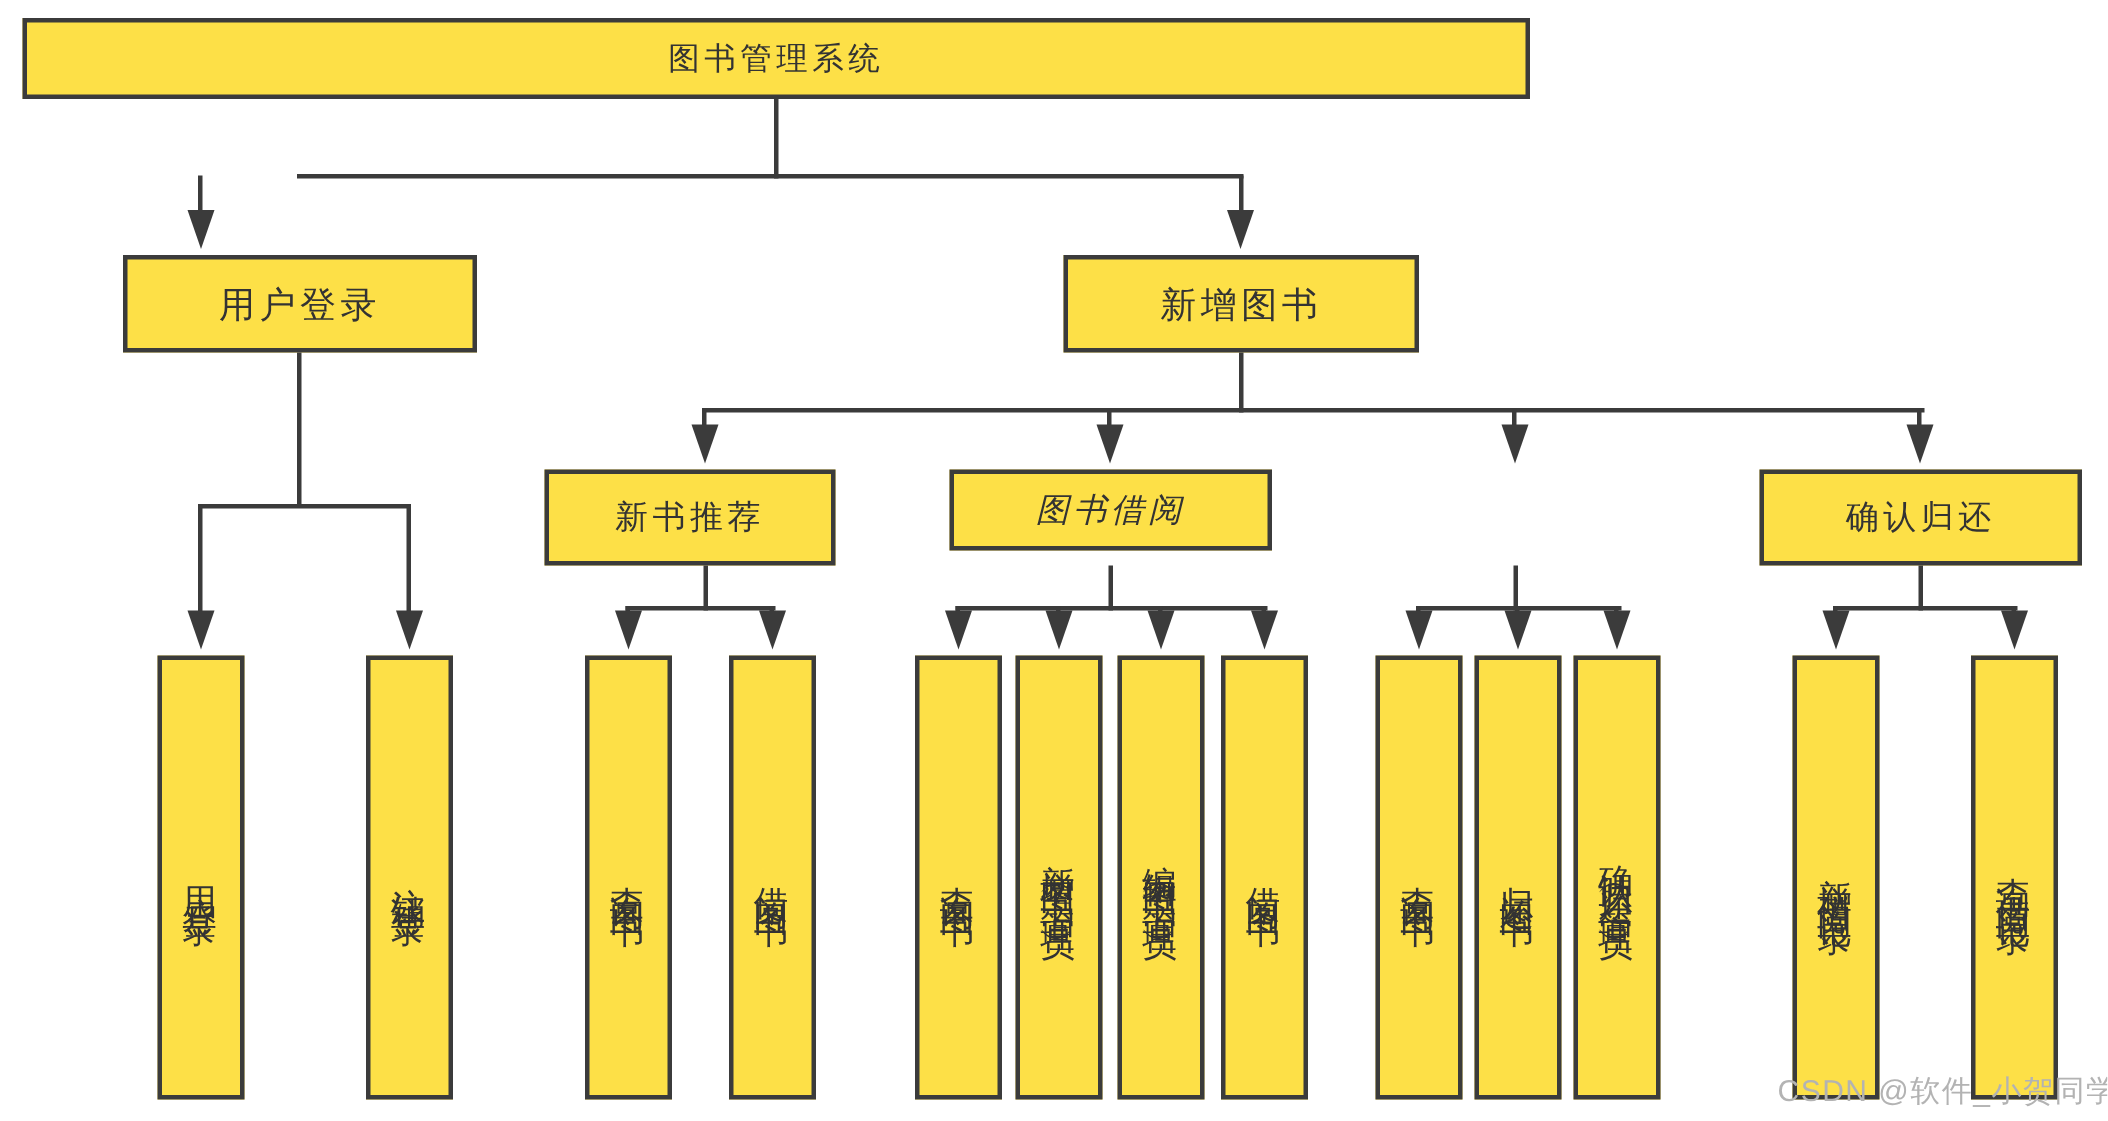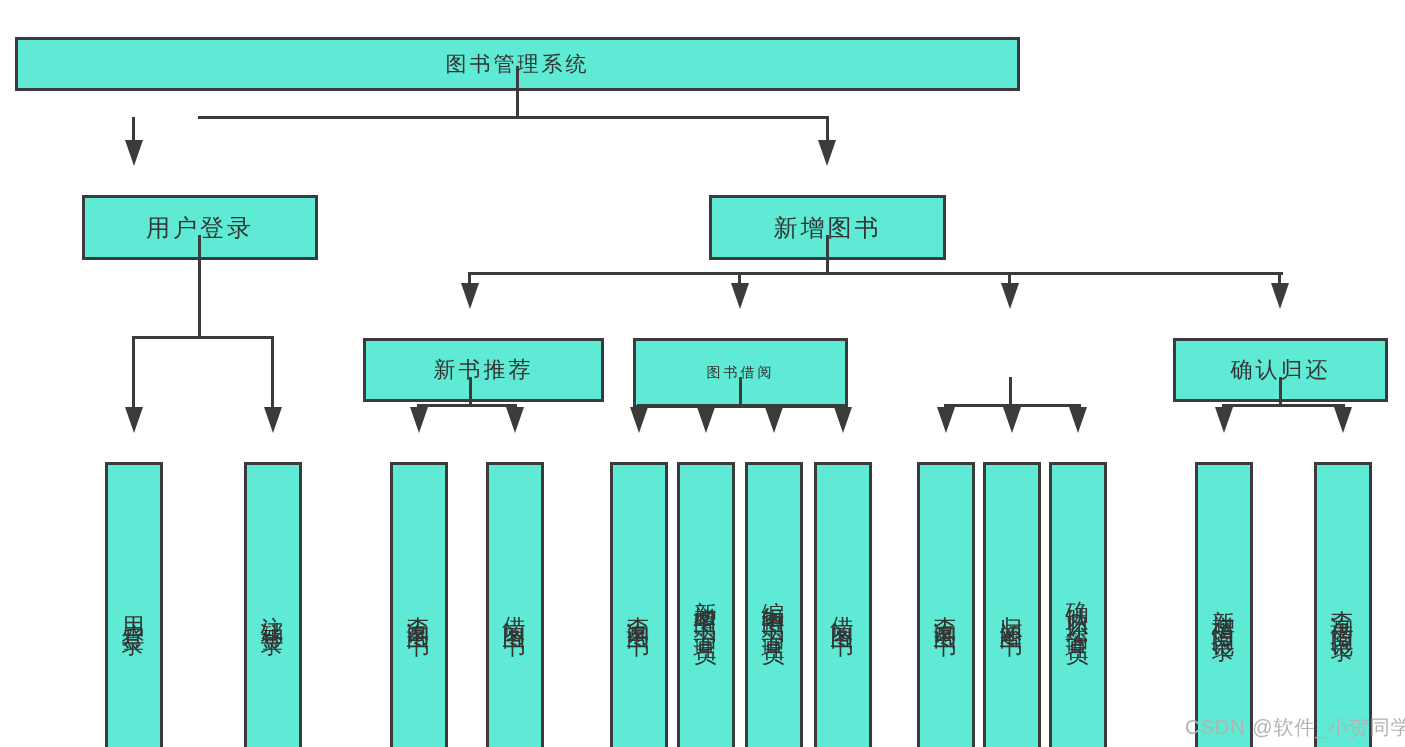--- a/index.html
+++ b/index.html
@@ -13,25 +13,24 @@
     position:relative;
     width:1405px;height:747px;
     background:var(--background);
     font-family:"Liberation Sans", sans-serif;
     color:var(--text);
     overflow:hidden;
   }
   .box{
     position:absolute;
     border:3px solid var(--line);
-    background:#5eead4;
+    background:#fde047;
     display:flex;align-items:center;justify-content:center;
     box-sizing:border-box;
     letter-spacing:3px;
-    margin-top:25px;
   }
   .box span{white-space:nowrap;}
   .leaf{width:58px;height:296px;top:437px;font-size:23px;}
   .leaf span{
     writing-mode:vertical-rl;
     text-orientation:mixed;
     letter-spacing:6px;
     white-space:nowrap;
   }
   .hline{position:absolute;height:3px;background:var(--line);}
@@ -82,24 +81,24 @@
   <div class="hline" style="left:468px;top:272px;width:815px;"></div>
   <div class="vline" style="left:468px;top:273px;height:14px;"></div>
   <div class="arrow" style="left:461px;top:283px;"></div>
   <div class="vline" style="left:738px;top:273px;height:14px;"></div>
   <div class="arrow" style="left:731px;top:283px;"></div>
   <div class="vline" style="left:1008px;top:273px;height:14px;"></div>
   <div class="arrow" style="left:1001px;top:283px;"></div>
   <div class="vline" style="left:1278px;top:273px;height:14px;"></div>
   <div class="arrow" style="left:1271px;top:283px;"></div>
 
-  <div class="box" style="left:363px;top:313px;width:241px;height:64px;font-size:22px;">
+  <div class="box" style="left:363px;top:313px;width:194px;height:64px;font-size:22px;">
     <span>新书推荐</span>
   </div>
-  <div class="box" style="left:633px;top:313px;width:215px;height:70px;font-size:14px;">
+  <div class="box" style="left:633px;top:313px;width:215px;height:54px;font-size:22px;font-style:italic;">
     <span>图书借阅</span>
   </div>
   <div class="box" style="left:1173px;top:313px;width:215px;height:64px;font-size:22px;">
     <span>确认归还</span>
   </div>
 
   <div class="vline" style="left:469px;top:377px;height:30px;"></div>
   <div class="vline" style="left:739px;top:377px;height:30px;"></div>
   <div class="vline" style="left:1009px;top:377px;height:30px;"></div>
   <div class="vline" style="left:1279px;top:377px;height:30px;"></div>

